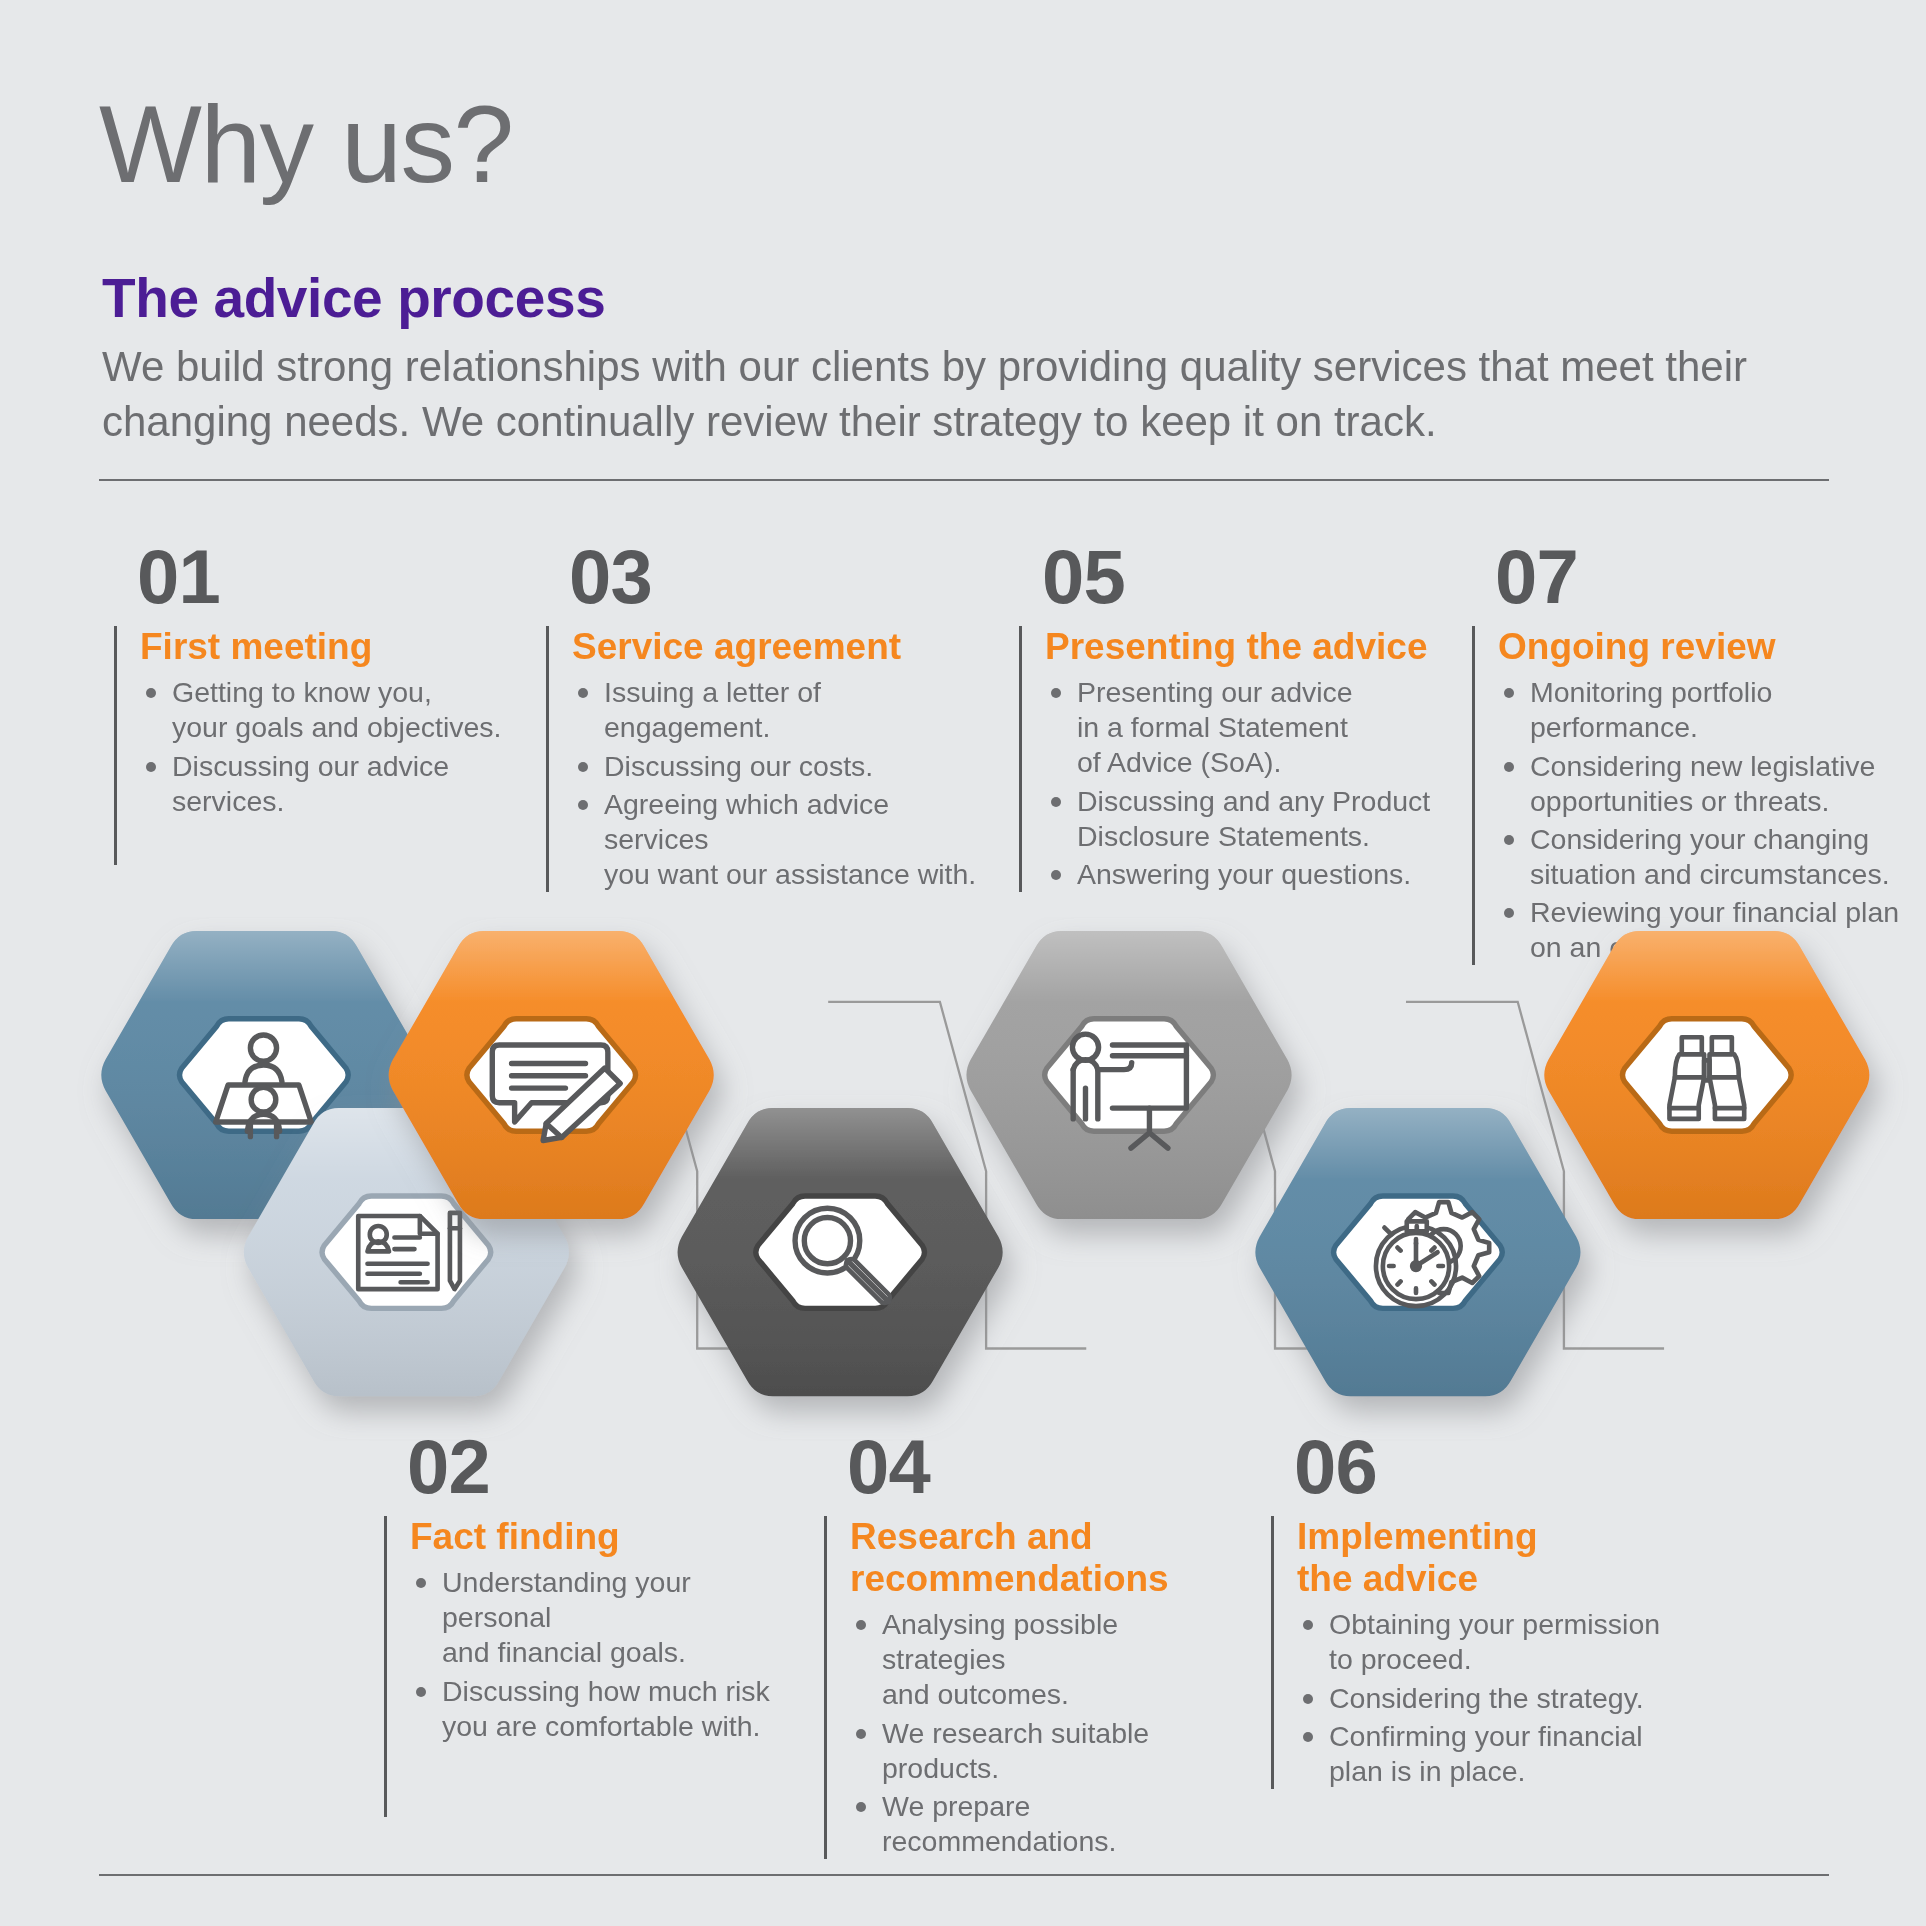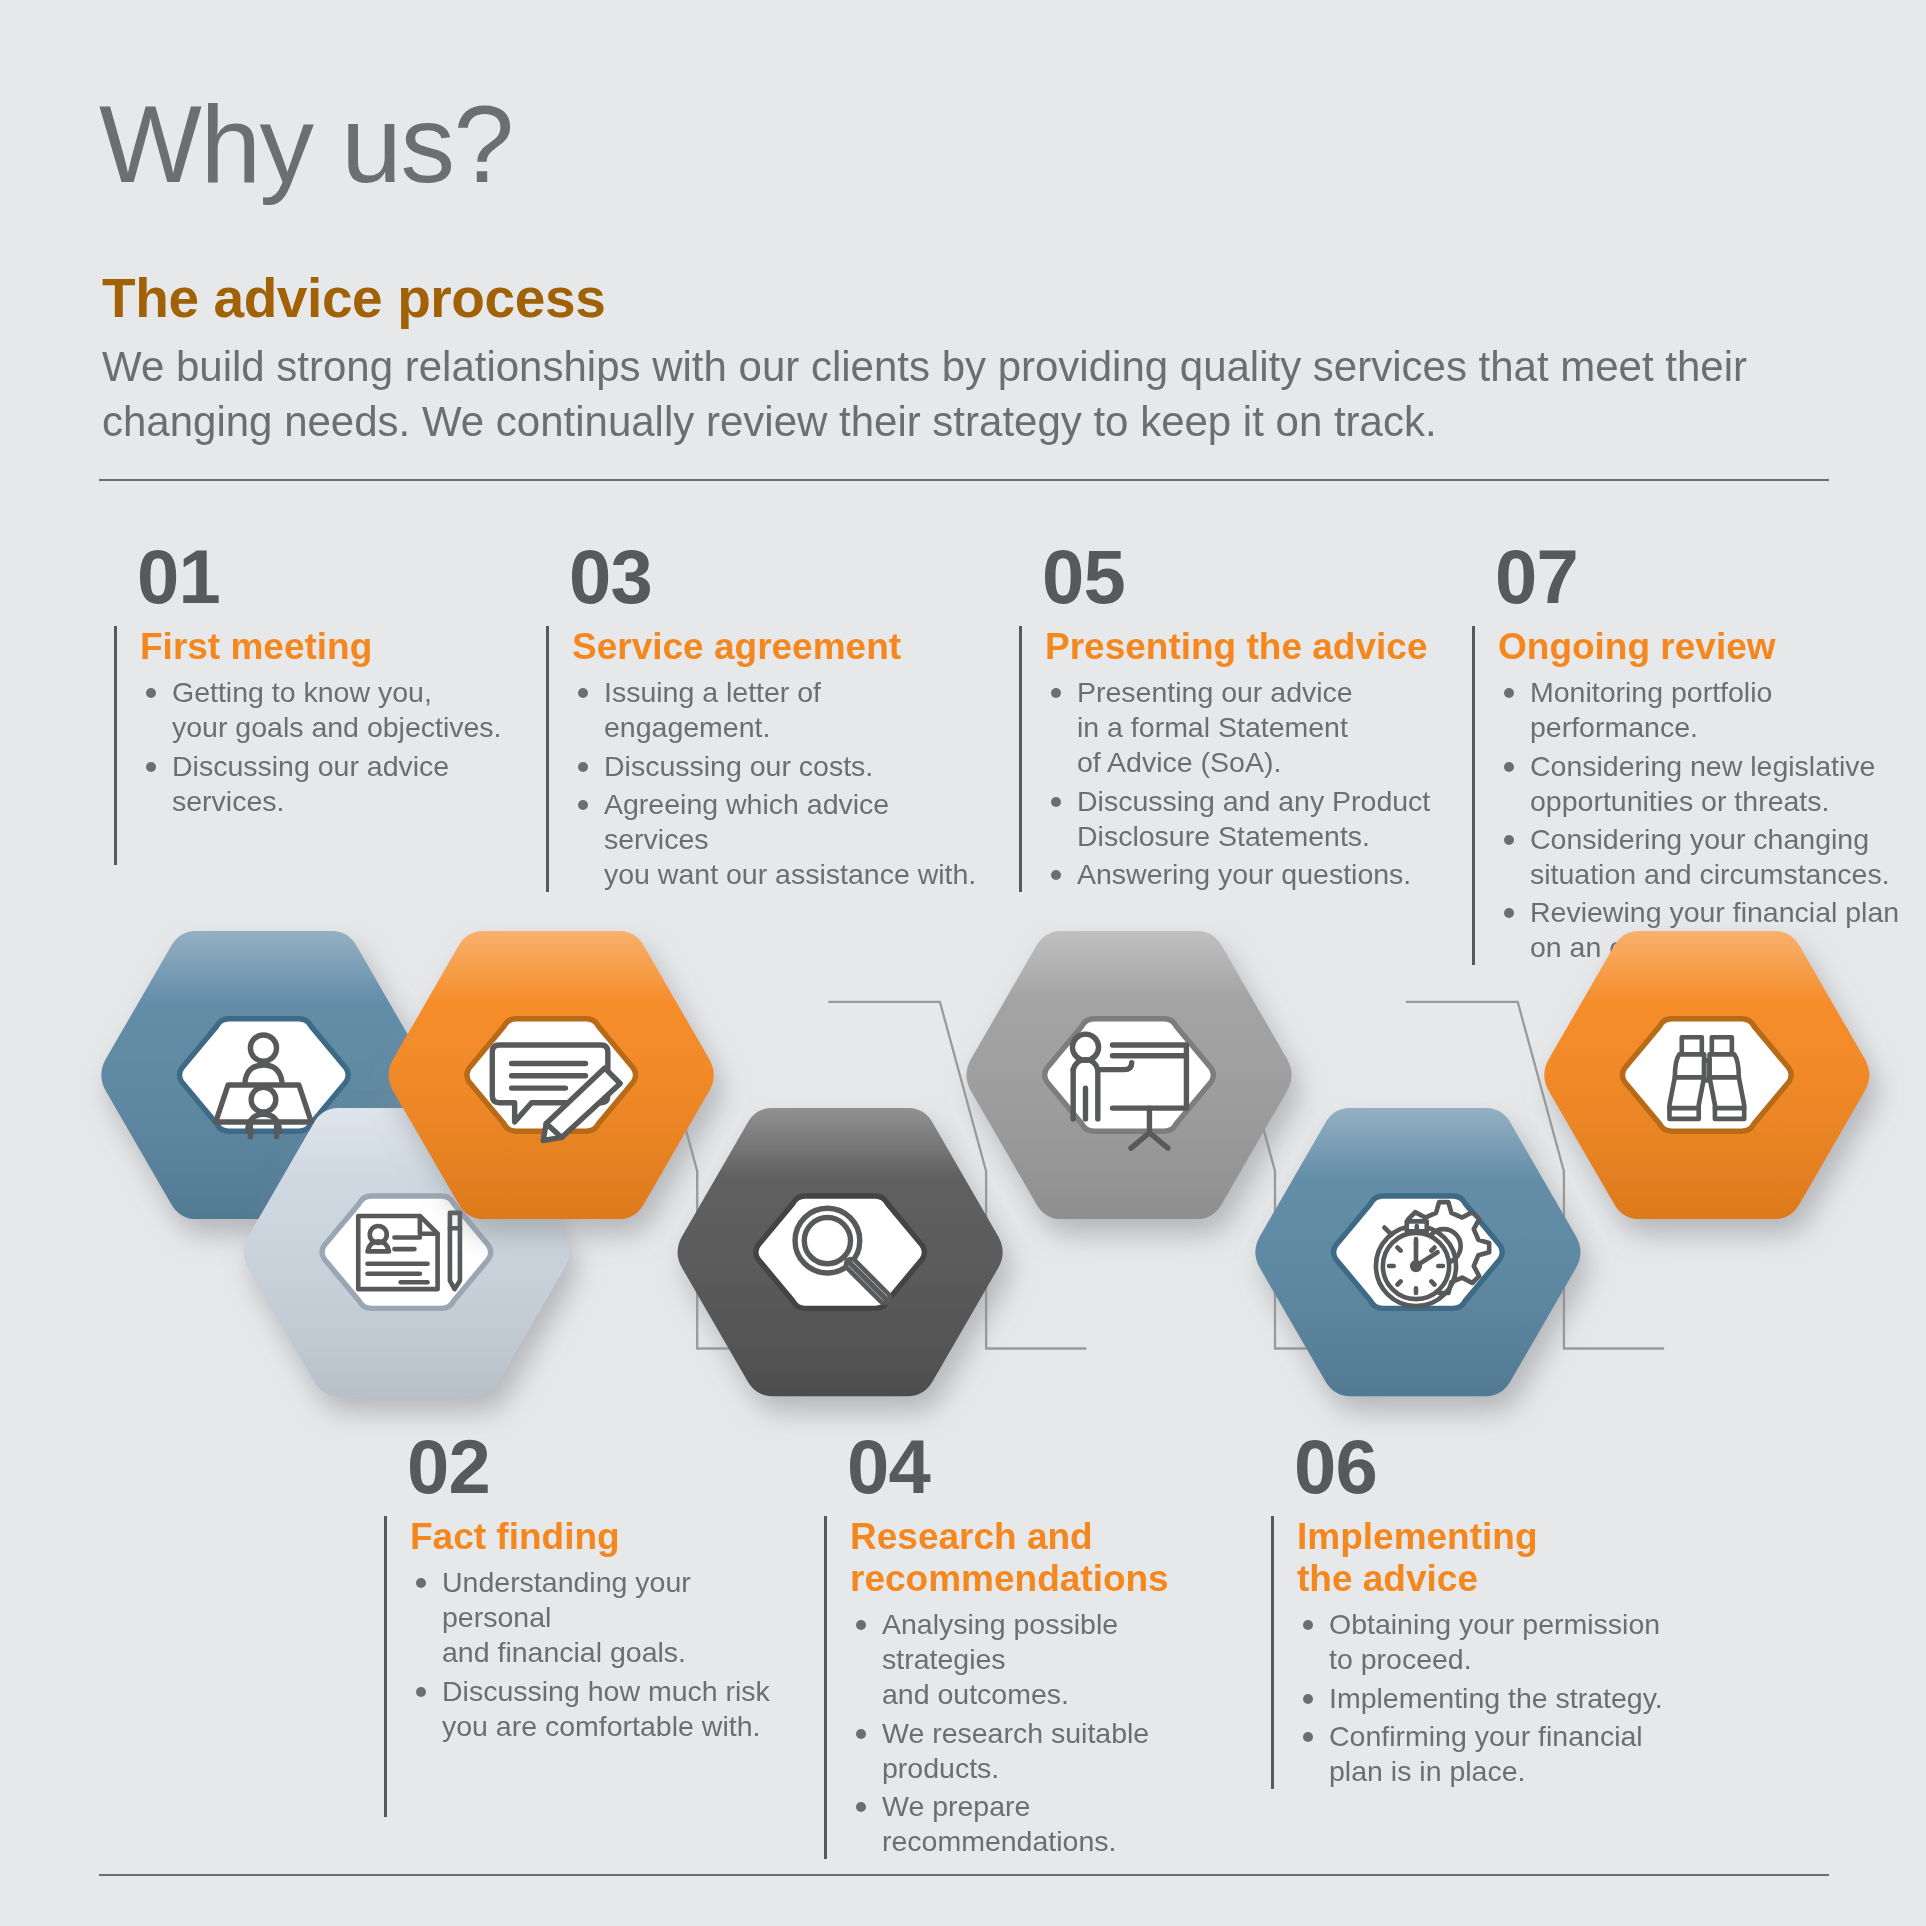--- a/index.html
+++ b/index.html
@@ -16,21 +16,21 @@
   
   .title{
     position:absolute;left:99px;top:86px;
     font-size:109px;line-height:116px;
     font-weight:400;color:#6d6e71;
     letter-spacing:-1.5px;
   }
   .subtitle{
     position:absolute;left:102px;top:268px;
     font-size:55px;line-height:60px;font-weight:700;
-    color:#a16207;letter-spacing:-0.4px;
+    color:#4c1d95;letter-spacing:-0.4px;
   }
   .intro{
     position:absolute;left:102px;top:339px;width:1718px;
     font-size:42px;line-height:55px;font-weight:400;color:#6d6e71;
   }
   .rule{
     position:absolute;background:#6d6e71;height:2.3px;
   }
   .rule.top{left:99px;top:479px;width:1730px;}
   .rule.bottom{left:99px;top:1874px;width:1730px;}
@@ -332,21 +332,21 @@
   </div>
 
   <div class="step bottom-row" id="step06">
     <div class="num">06</div>
     <div class="body">
       <div class="head" style="white-space:pre-line">Implementing
 the advice</div>
       <ul>
         <li>Obtaining your permission
 to proceed.</li>
-        <li>Implementing the strategy.</li>
+        <li>Considering the strategy.</li>
         <li>Confirming your financial
 plan is in place.</li>
       </ul>
     </div>
   </div>
 
 </div>
 
 
 </body></html>

